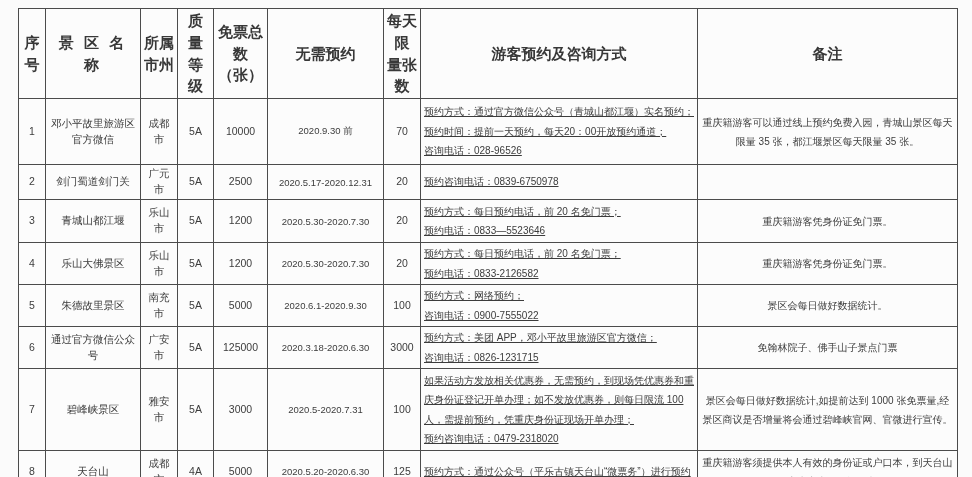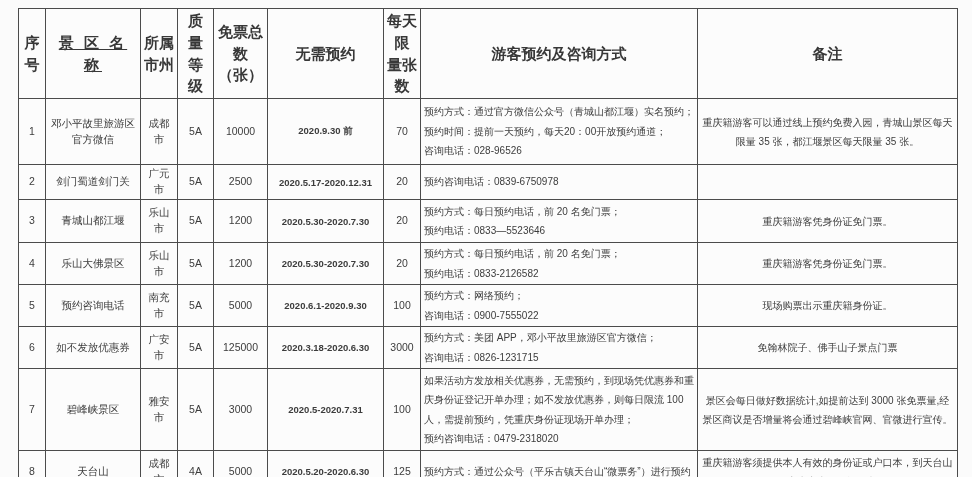--- a/index.html
+++ b/index.html
@@ -43,39 +43,39 @@
   tbody tr:nth-child(9) { height: 41px; }
 
   th.hdr {
     font-size: 15px;
     font-weight: bold;
     text-align: center;
     white-space: pre-line;
     line-height: 1.45;
     color: #383838;
   }
-  th.hdr-name { letter-spacing: 3px; text-decoration: underline; }
+  th.hdr-name { letter-spacing: 3px; }
 
   td.c-center {
     text-align: center;
     font-size: 10.5px;
     line-height: 1.5;
   }
   td.c-date {
     text-align: center;
     font-size: 9.5px;
     white-space: nowrap;
-    font-weight: bold;
   }
   td.c-left {
     text-align: left;
     font-size: 10px;
     line-height: 1.95;
     white-space: pre-line;
     padding: 2px 4px;
+    text-decoration: underline;
   }
   td.c-remark {
     text-align: center;
     font-size: 10px;
     line-height: 1.9;
     white-space: pre-line;
     padding: 2px 5px;
   }
 </style>
 </head>
@@ -155,53 +155,53 @@
         <td class="c-center">5A</td>
         <td class="c-center">1200</td>
         <td class="c-date">2020.5.30-2020.7.30</td>
         <td class="c-center">20</td>
         <td class="c-left">预约方式：每日预约电话，前 20 名免门票；
 预约电话：0833-2126582</td>
         <td class="c-remark">重庆籍游客凭身份证免门票。</td>
       </tr>
       <tr>
         <td class="c-center">5</td>
-        <td class="c-center">预约咨询电话</td>
+        <td class="c-center">朱德故里景区</td>
         <td class="c-center">南充市</td>
         <td class="c-center">5A</td>
         <td class="c-center">5000</td>
         <td class="c-date">2020.6.1-2020.9.30</td>
         <td class="c-center">100</td>
         <td class="c-left">预约方式：网络预约；
 咨询电话：0900-7555022</td>
-        <td class="c-remark">现场购票出示重庆籍身份证。</td>
+        <td class="c-remark">景区会每日做好数据统计。</td>
       </tr>
       <tr>
         <td class="c-center">6</td>
-        <td class="c-center">如不发放优惠券</td>
+        <td class="c-center">通过官方微信公众号</td>
         <td class="c-center">广安市</td>
         <td class="c-center">5A</td>
         <td class="c-center">125000</td>
         <td class="c-date">2020.3.18-2020.6.30</td>
         <td class="c-center">3000</td>
         <td class="c-left">预约方式：美团 APP，邓小平故里旅游区官方微信；
 咨询电话：0826-1231715</td>
         <td class="c-remark">免翰林院子、佛手山子景点门票</td>
       </tr>
       <tr>
         <td class="c-center">7</td>
         <td class="c-center">碧峰峡景区</td>
         <td class="c-center">雅安市</td>
         <td class="c-center">5A</td>
         <td class="c-center">3000</td>
         <td class="c-date">2020.5-2020.7.31</td>
         <td class="c-center">100</td>
         <td class="c-left">如果活动方发放相关优惠券，无需预约，到现场凭优惠券和重庆身份证登记开单办理；如不发放优惠券，则每日限流 100 人，需提前预约，凭重庆身份证现场开单办理；
 预约咨询电话：0479-2318020</td>
-        <td class="c-remark">景区会每日做好数据统计,如提前达到 3000 张免票量,经景区商议是否增量将会通过碧峰峡官网、官微进行宣传。</td>
+        <td class="c-remark">景区会每日做好数据统计,如提前达到 1000 张免票量,经景区商议是否增量将会通过碧峰峡官网、官微进行宣传。</td>
       </tr>
       <tr>
         <td class="c-center">8</td>
         <td class="c-center">天台山</td>
         <td class="c-center">成都市</td>
         <td class="c-center">4A</td>
         <td class="c-center">5000</td>
         <td class="c-date">2020.5.20-2020.6.30</td>
         <td class="c-center">125</td>
         <td class="c-left">预约方式：通过公众号（平乐古镇天台山“微票务”）进行预约</td>

